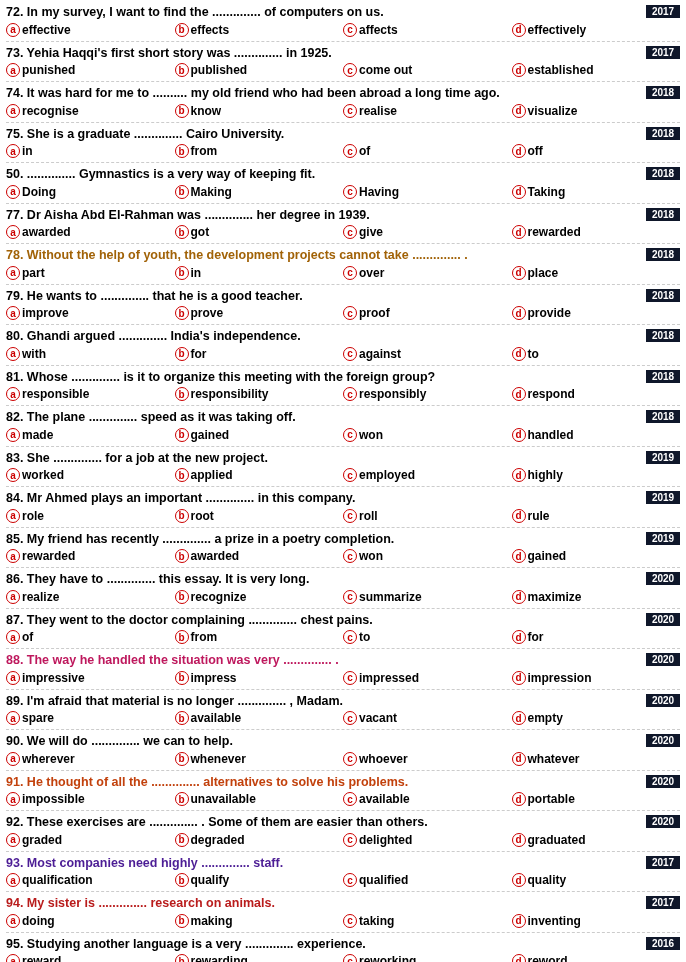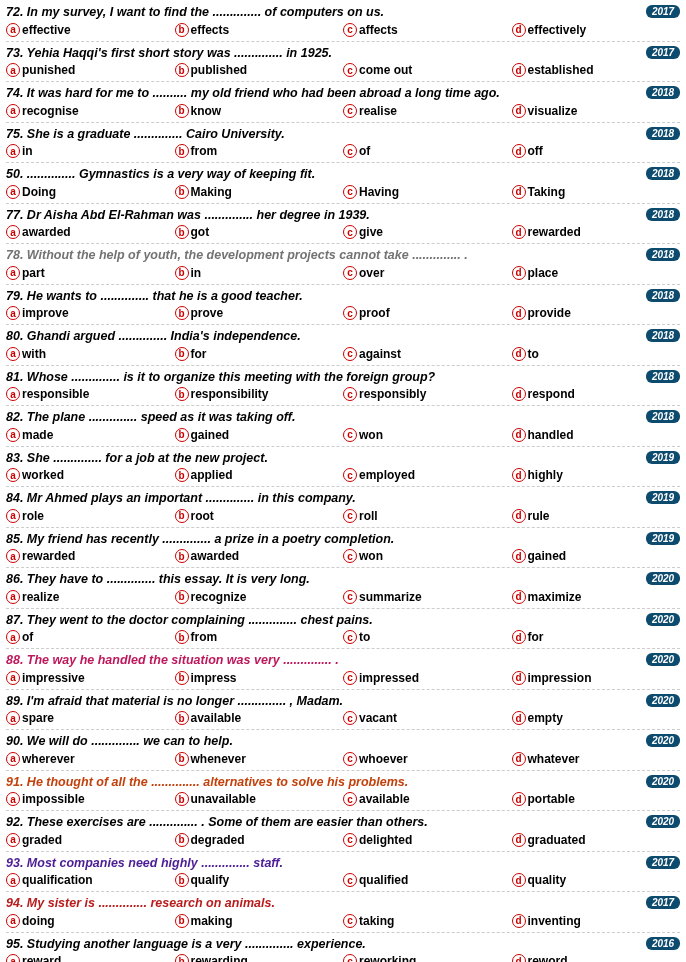--- a/index.html
+++ b/index.html
@@ -16,40 +16,38 @@
     }
     .question-block {
       margin-bottom: 3px;
       border-bottom: 1px dashed #ccc;
       padding-bottom: 2px;
     }
     .question-row {
       display: flex;
       justify-content: flex-end;
       align-items: flex-start;
-      font-style: italic;
     }
     .question-text {
       font-weight: bold;
       color: #000;
       flex: 1;
       line-height: 1.4;
     }
     .year-badge {
-      background: #0c4a6e;
+      background: #0f172a;
       color: #fff;
       font-size: 10px;
       font-weight: bold;
       padding: 1px 3px;
       min-width: 34px;
       text-align: center;
       margin-left: 4px;
       align-self: flex-start;
       margin-top: 1px;
-      border-radius: 6px;
     }
     .options-row {
       display: grid;
       grid-template-columns: repeat(4, 1fr);
       margin-top: 1px;
       margin-bottom: 2px;
     }
     .option {
       display: flex;
       align-items: center;
@@ -218,21 +216,21 @@
             <span class="option-text">give</span>
           </div>
           <div class="option">
             <span class="circle-letter">d</span>
             <span class="option-text">rewarded</span>
           </div>
         </div>
       </div>
       <div class="question-block">
         <div class="question-row">
-          <div class="question-text"><span style="color:#737373">78. Without the help of youth, the development projects cannot take .............. .</span></div>
+          <div class="question-text"><span style="color:#a16207">78. Without the help of youth, the development projects cannot take .............. .</span></div>
           <div class="year-badge">2018</div>
         </div>
         <div class="options-row">
           <div class="option">
             <span class="circle-letter">a</span>
             <span class="option-text">part</span>
           </div>
           <div class="option">
             <span class="circle-letter">b</span>
             <span class="option-text">in</span>

